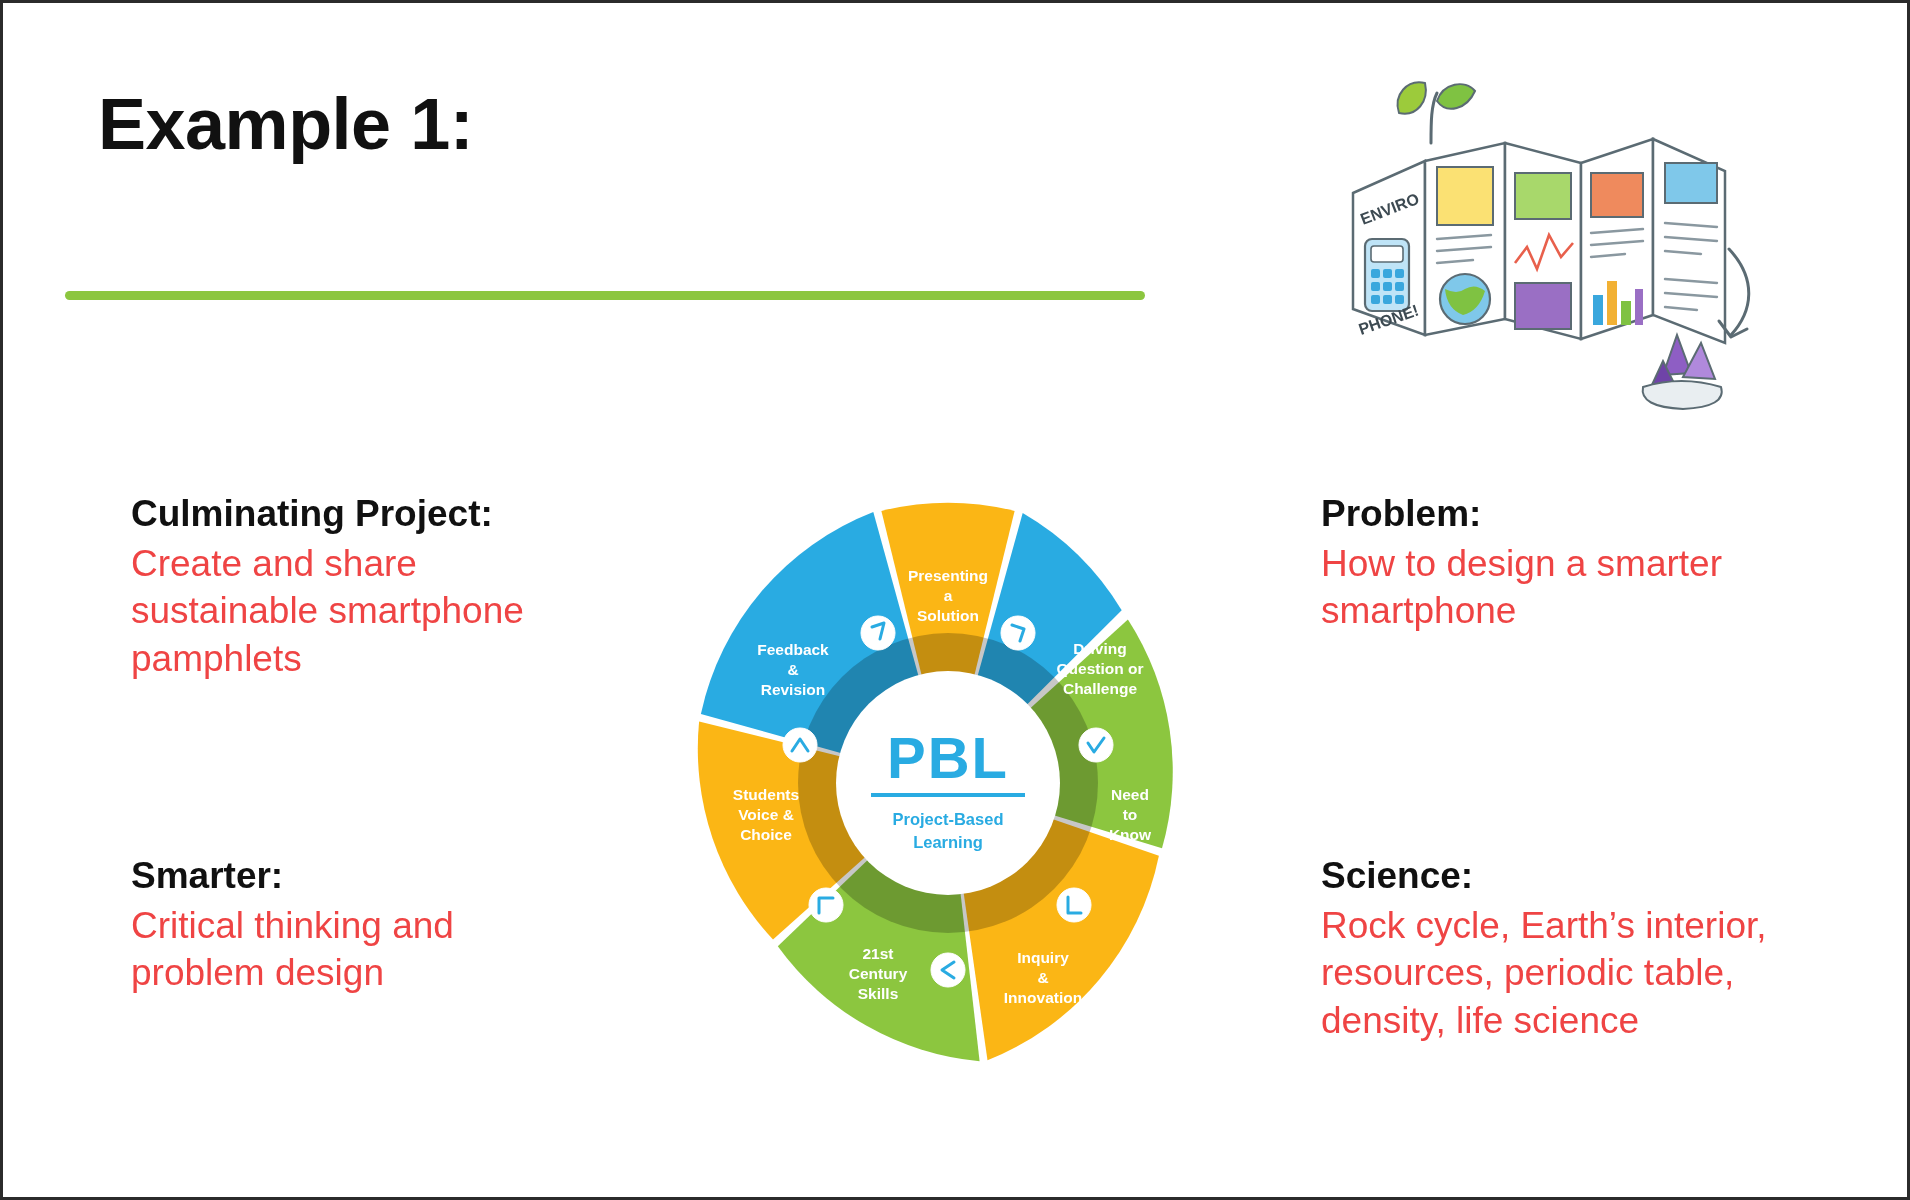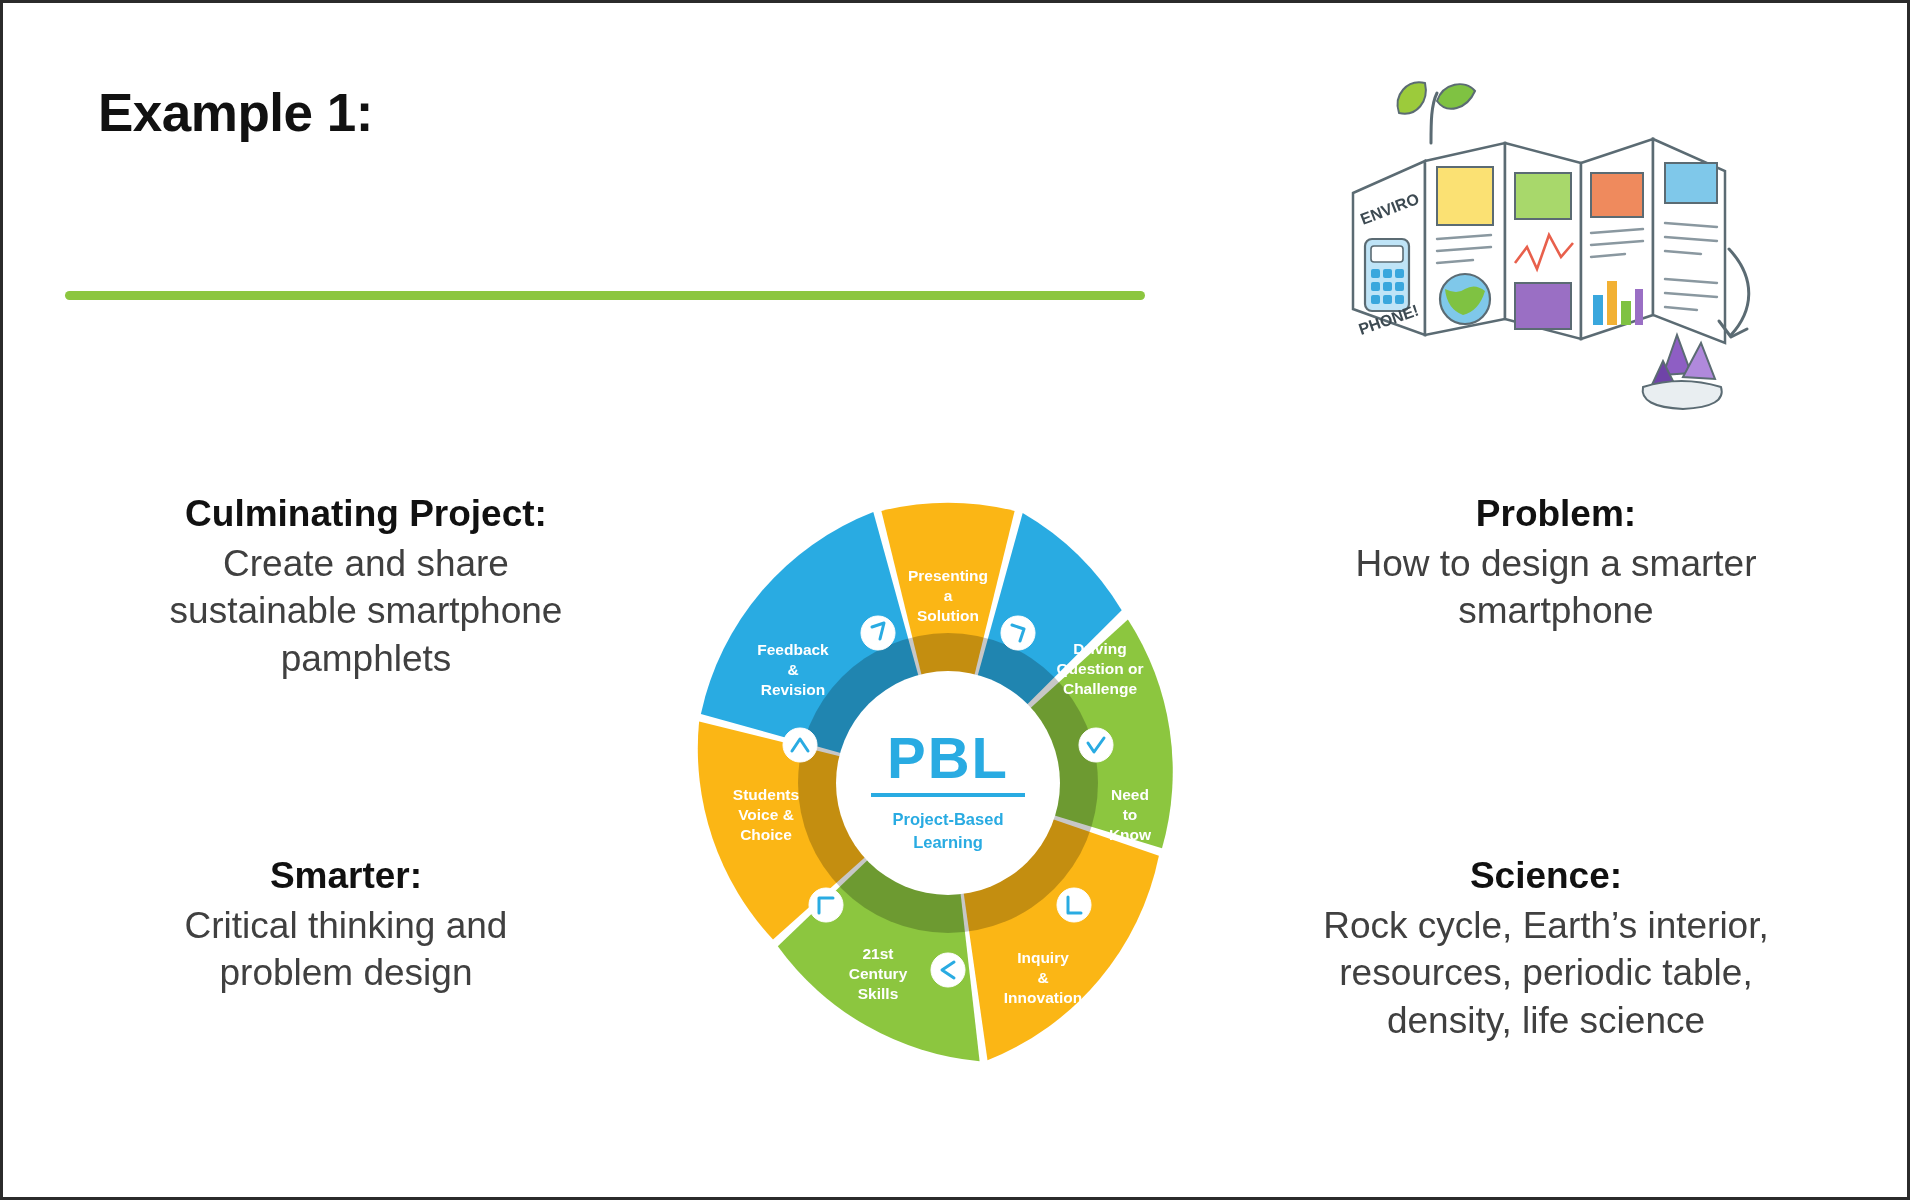--- a/index.html
+++ b/index.html
@@ -18,48 +18,48 @@
   }
 
   
   #title-block {
     position: absolute;
     left: 95px;
     top: 78px;
     width: 1030px;
   }
   .title-line {
-    font-size: 53px;
+    font-size: 72px;
     line-height: 1.22;
     color: #111111;
     letter-spacing: -0.5px;
   }
   .title-line.bold { font-weight: bold; }
   #title-rule {
     position: absolute;
     left: 62px;
     top: 288px;
     width: 1080px;
     height: 9px;
     background: #8cc63f;
     border-radius: 5px;
   }
 
   
-  .text-block { position: absolute; text-align: center; }
+  .text-block { position: absolute; }
   .tb-heading {
     font-size: 37px;
     font-weight: bold;
     color: #111111;
     margin-bottom: 5px;
   }
   .tb-body {
     font-size: 37px;
     line-height: 1.28;
-    color: #404040;
+    color: #ef4444;
   }
   #block-culminating { left: 128px; top: 490px; width: 470px; }
   #block-skills      { left: 128px; top: 852px; width: 430px; }
   #block-problem     { left: 1318px; top: 490px; width: 470px; }
   #block-science     { left: 1318px; top: 852px; width: 450px; }
 
   
   #wheel-wrap {
     position: absolute;
     left: 635px;

